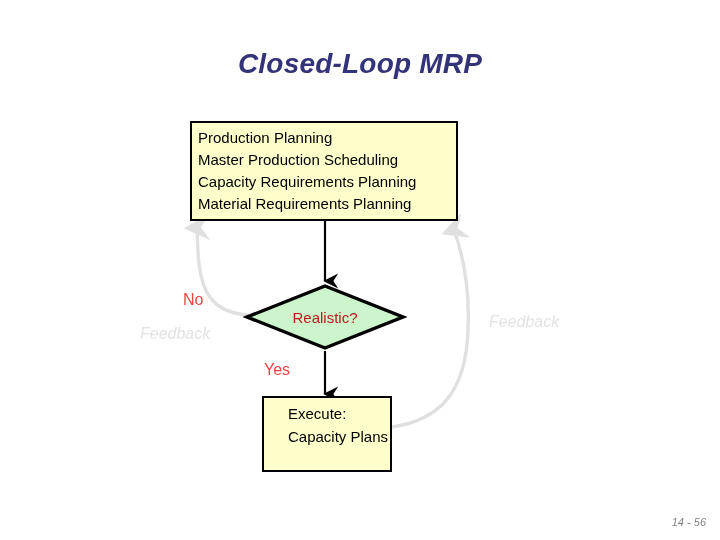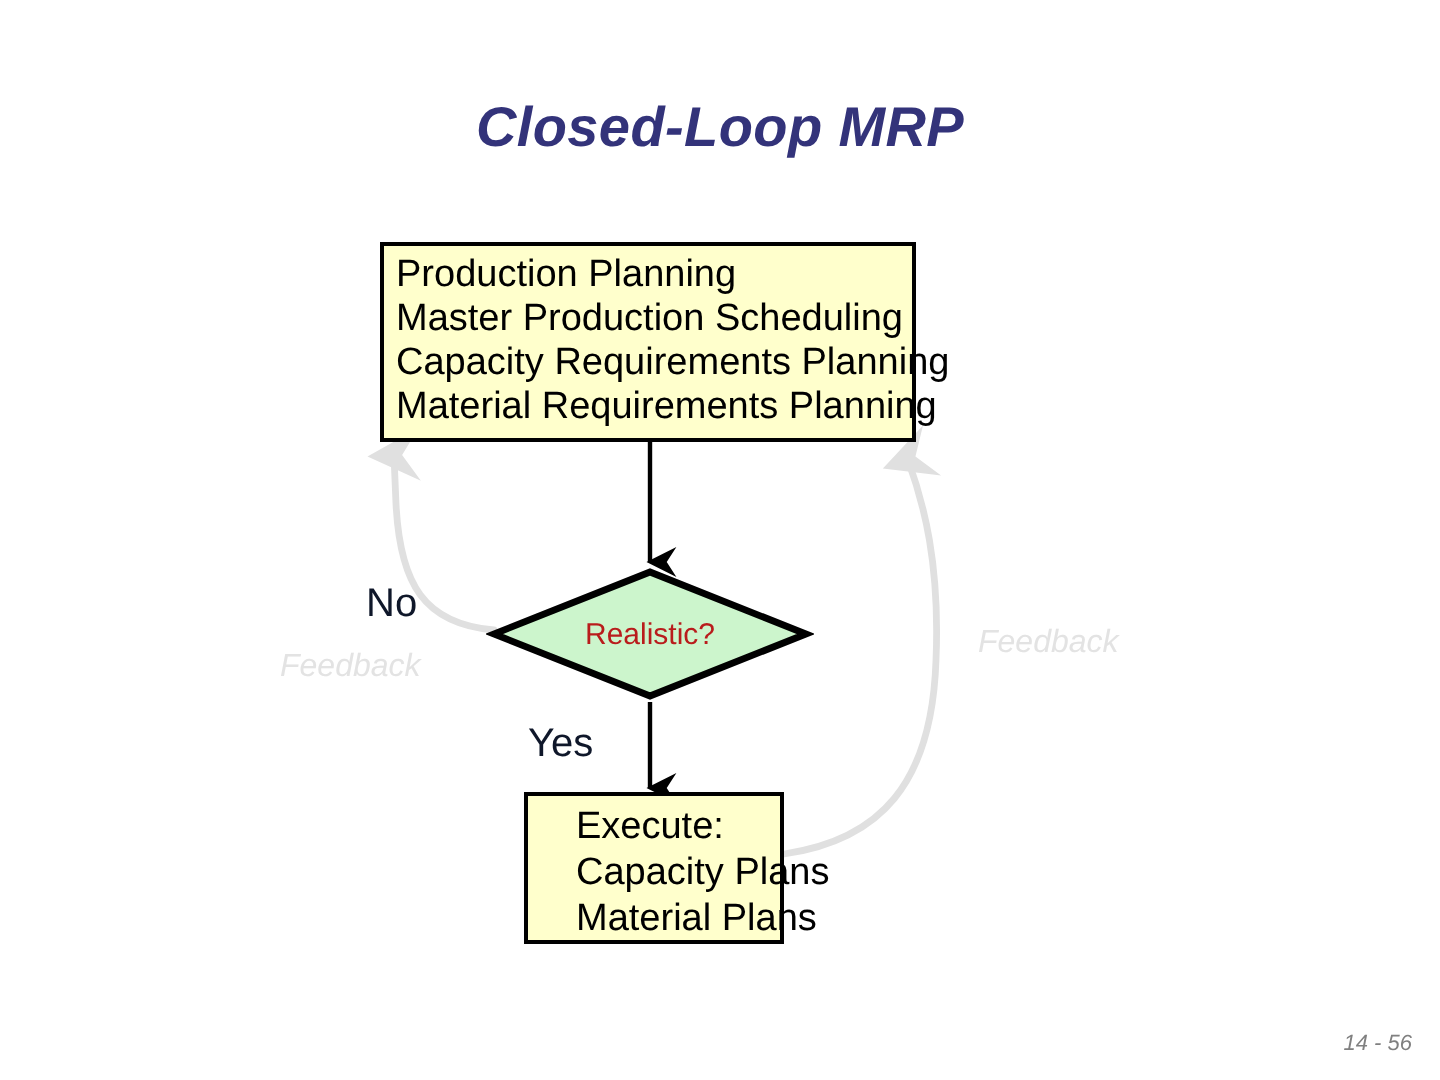--- a/index.html
+++ b/index.html
@@ -35,21 +35,21 @@
     white-space: nowrap;
   }
 
   
   .proc-box {
     position: absolute;
     box-sizing: border-box;
     border: 2px solid #000000;
     background: #ffffcc;
     color: #000000;
-    font-size: 19px;
+    font-size: 15px;
     line-height: 22px;
     white-space: nowrap;
     z-index: 5;
   }
 
   #box-planning {
     left: 190px;
     top: 121px;
     width: 268px;
     height: 100px;
@@ -99,22 +99,22 @@
     top: 0;
     width: 720px;
     height: 540px;
   }
   #feedback-layer { z-index: 1; }
   #connector-layer { z-index: 4; }
 
   
   .edge-label {
     position: absolute;
-    font-size: 20px;
-    color: #0f172a;
+    font-size: 16px;
+    color: #ef4444;
     white-space: nowrap;
     z-index: 6;
   }
   #label-no  { left: 183px; top: 291px; }
   #label-yes { left: 264px; top: 361px; }
 
   .feedback-label {
     position: absolute;
     font-size: 16px;
     font-style: italic;
@@ -178,21 +178,20 @@
   <div id="diamond-realistic">
     <svg width="164" height="68" viewBox="0 0 164 68">
       <polygon points="82,3 160,34 82,65 4,34" fill="#ccf5cc" stroke="#000000" stroke-width="3.4" stroke-linejoin="miter"></polygon>
     </svg>
     <span class="dia-label">Realistic?</span>
   </div>
 
   <div class="proc-box" id="box-execute">
     <span class="proc-line">Execute:</span>
     <span class="proc-line">Capacity Plans</span>
-    <span class="proc-line">Material Plans</span>
   </div>
 
   <div class="edge-label" id="label-no">No</div>
   <div class="edge-label" id="label-yes">Yes</div>
 
   <div class="feedback-label" id="label-feedback-left">Feedback</div>
   <div class="feedback-label" id="label-feedback-right">Feedback</div>
 
   <div id="page-number">14 - 56</div>
 

